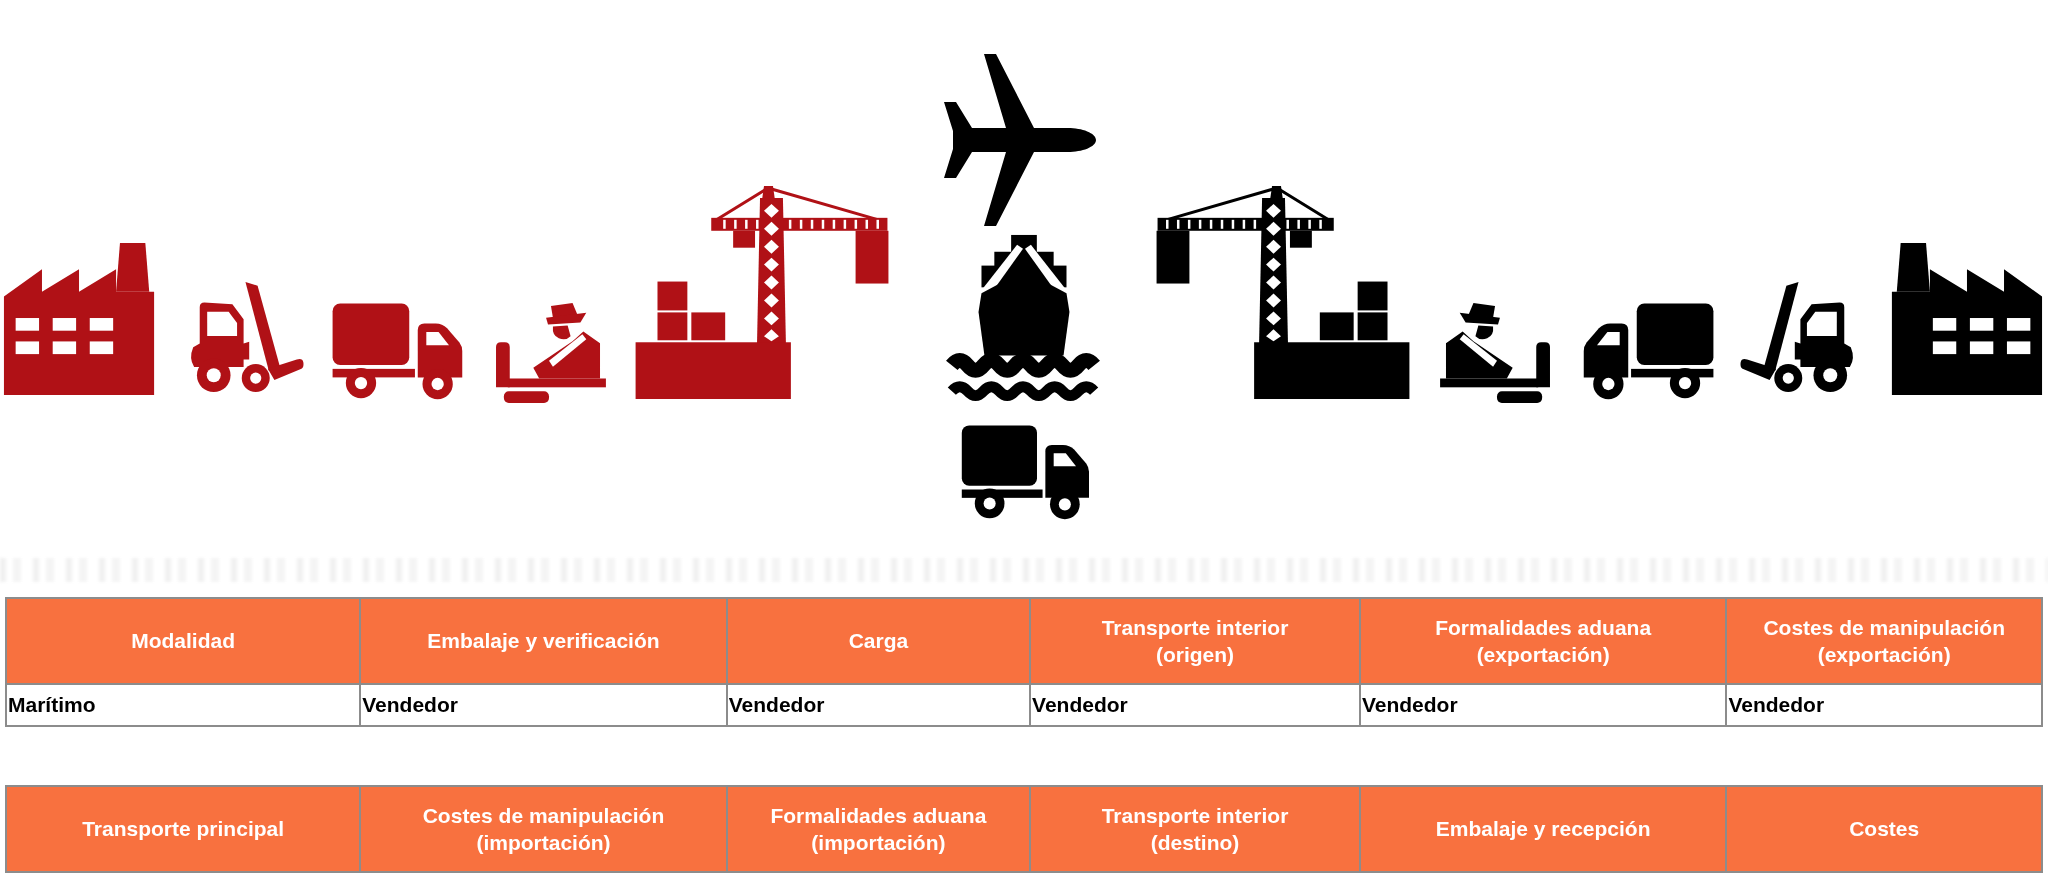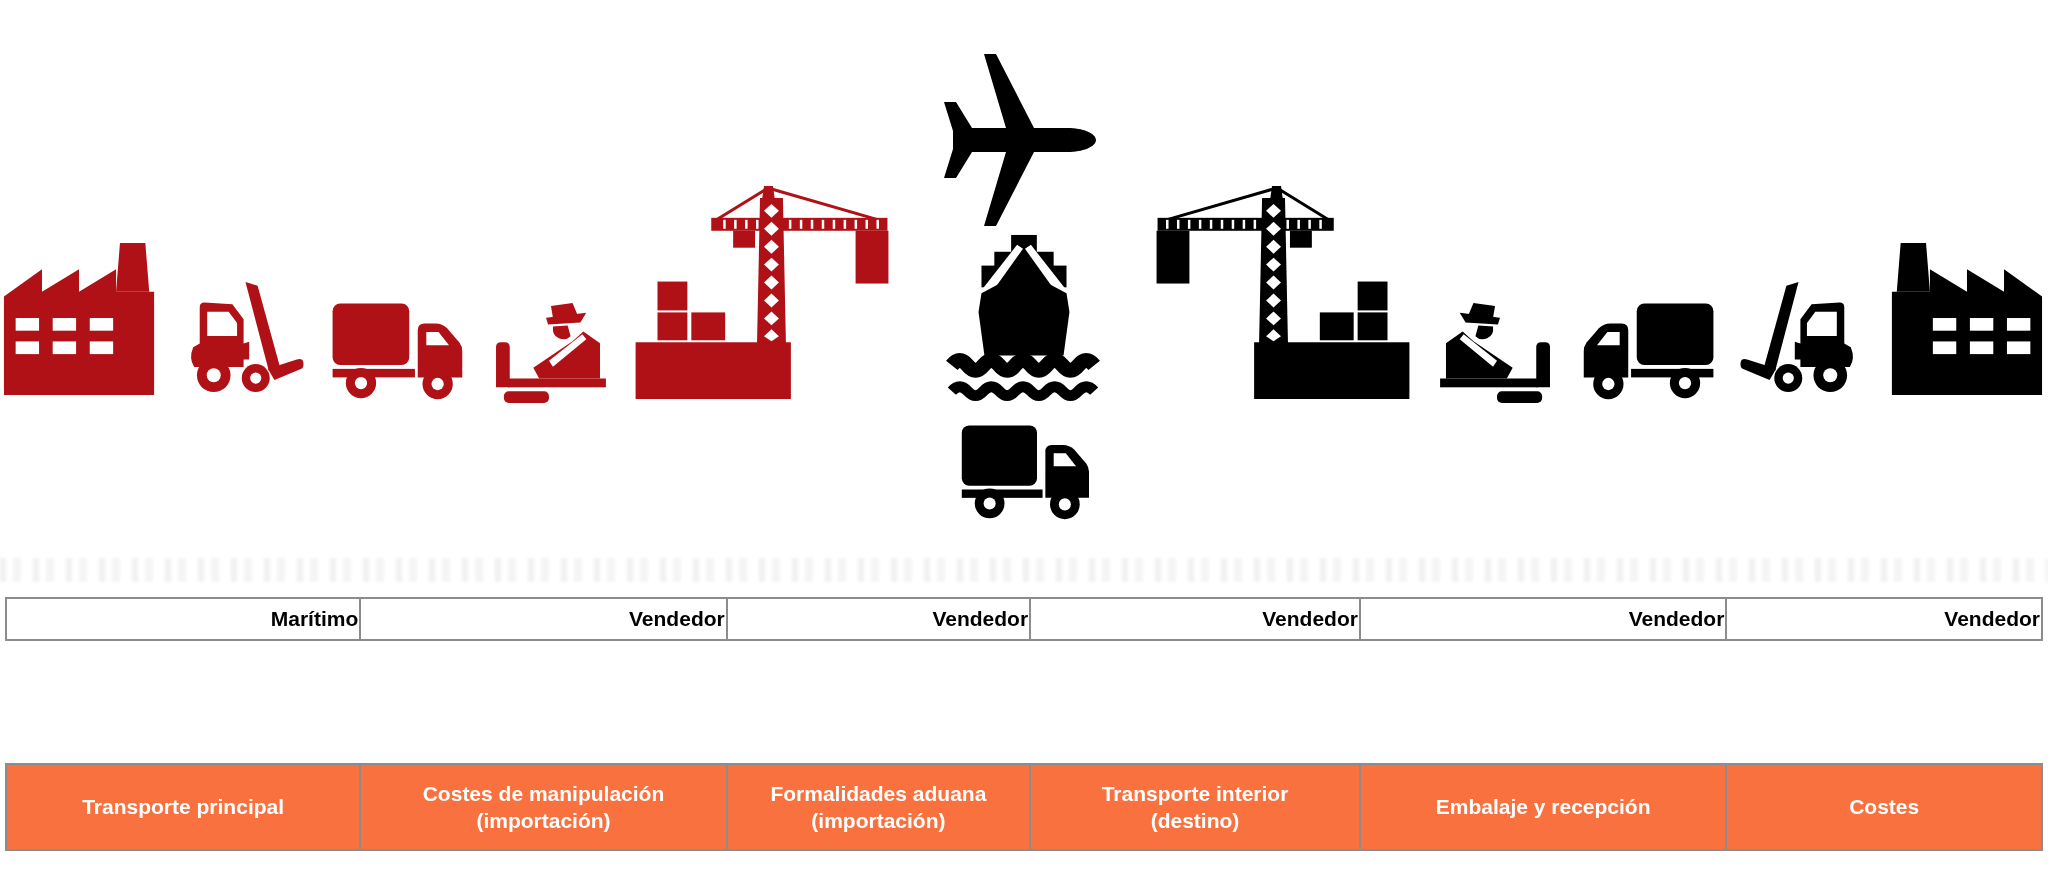--- a/index.html
+++ b/index.html
@@ -6,28 +6,28 @@
   .canvas{position:relative;width:2048px;height:887px;background:var(--page-bg,#fff);
           font-family:"Liberation Sans",sans-serif;overflow:hidden;}
   .icon{position:absolute;}
   .seller{fill:var(--seller-icon,#b01116);color:var(--seller-icon,#b01116);}
   .buyer{fill:var(--buyer-icon,#000);color:var(--buyer-icon,#000);}
   .mirror{transform:scaleX(-1);}
   .artifact{position:absolute;left:0;top:558px;width:2048px;height:24px;
             background:repeating-linear-gradient(90deg,#ececec 0 6px,#fff 6px 13px,#f1f1f1 13px 21px,#fff 21px 33px);
             filter:blur(1.6px);opacity:.75;}
   table.tbl{position:absolute;left:5px;width:2038px;border-collapse:collapse;table-layout:fixed;}
-  #seller-table{top:597px;} #buyer-table{top:763px;padding-left:23px;}
+  #seller-table{top:597px;} #buyer-table{top:785px;padding-left:23px;}
   .tbl th{background:var(--header-bg,#f8713f);color:var(--header-text,#fff);
           border:2px solid var(--table-border,#8c8c8c);height:84px;
           font-size:21px;font-weight:bold;text-align:center;vertical-align:middle;
           white-space:pre-line;line-height:1.3;padding:0 6px;}
   .tbl td{background:#fff;color:var(--cell-text,#000);
           border:2px solid var(--table-border,#8c8c8c);height:38px;
-          font-size:21px;font-weight:bold;text-align:right;vertical-align:middle;margin-left:28px;}
+          font-size:21px;font-weight:bold;text-align:left;vertical-align:middle;margin-left:28px;}
 </style>
 </head>
 <body>
 
 <div class="canvas">
 
   <svg width="0" height="0" style="position:absolute" aria-hidden="true">
     <defs>
       <symbol id="sym-factory" viewBox="0 0 160 160">
         <path d="M121,2 L147,2 L151,52 L117,52 Z"></path>
@@ -171,20 +171,31 @@
   <table class="tbl" id="seller-table">
     <colgroup>
       <col style="width:17.4%">
         <col style="width:18.0%">
         <col style="width:14.9%">
       <col style="width:16.2%">
         <col style="width:18.0%">
         <col style="width:15.5%">
     </colgroup>
     <tbody>
+        <tr>
+      <th>Modalidad</th>
+      <th>Embalaje y verificación</th>
+      <th>Carga</th>
+      <th>Transporte interior
+(origen)</th>
+      <th>Formalidades aduana
+(exportación)</th>
+      <th>Costes de manipulación
+(exportación)</th>
+    </tr>
     <tr>
       <td>Marítimo</td>
       <td>Vendedor</td>
       <td>Vendedor</td>
       <td>Vendedor</td>
       <td>Vendedor</td>
       <td>Vendedor</td>
     </tr>
   </tbody>
     </table>

